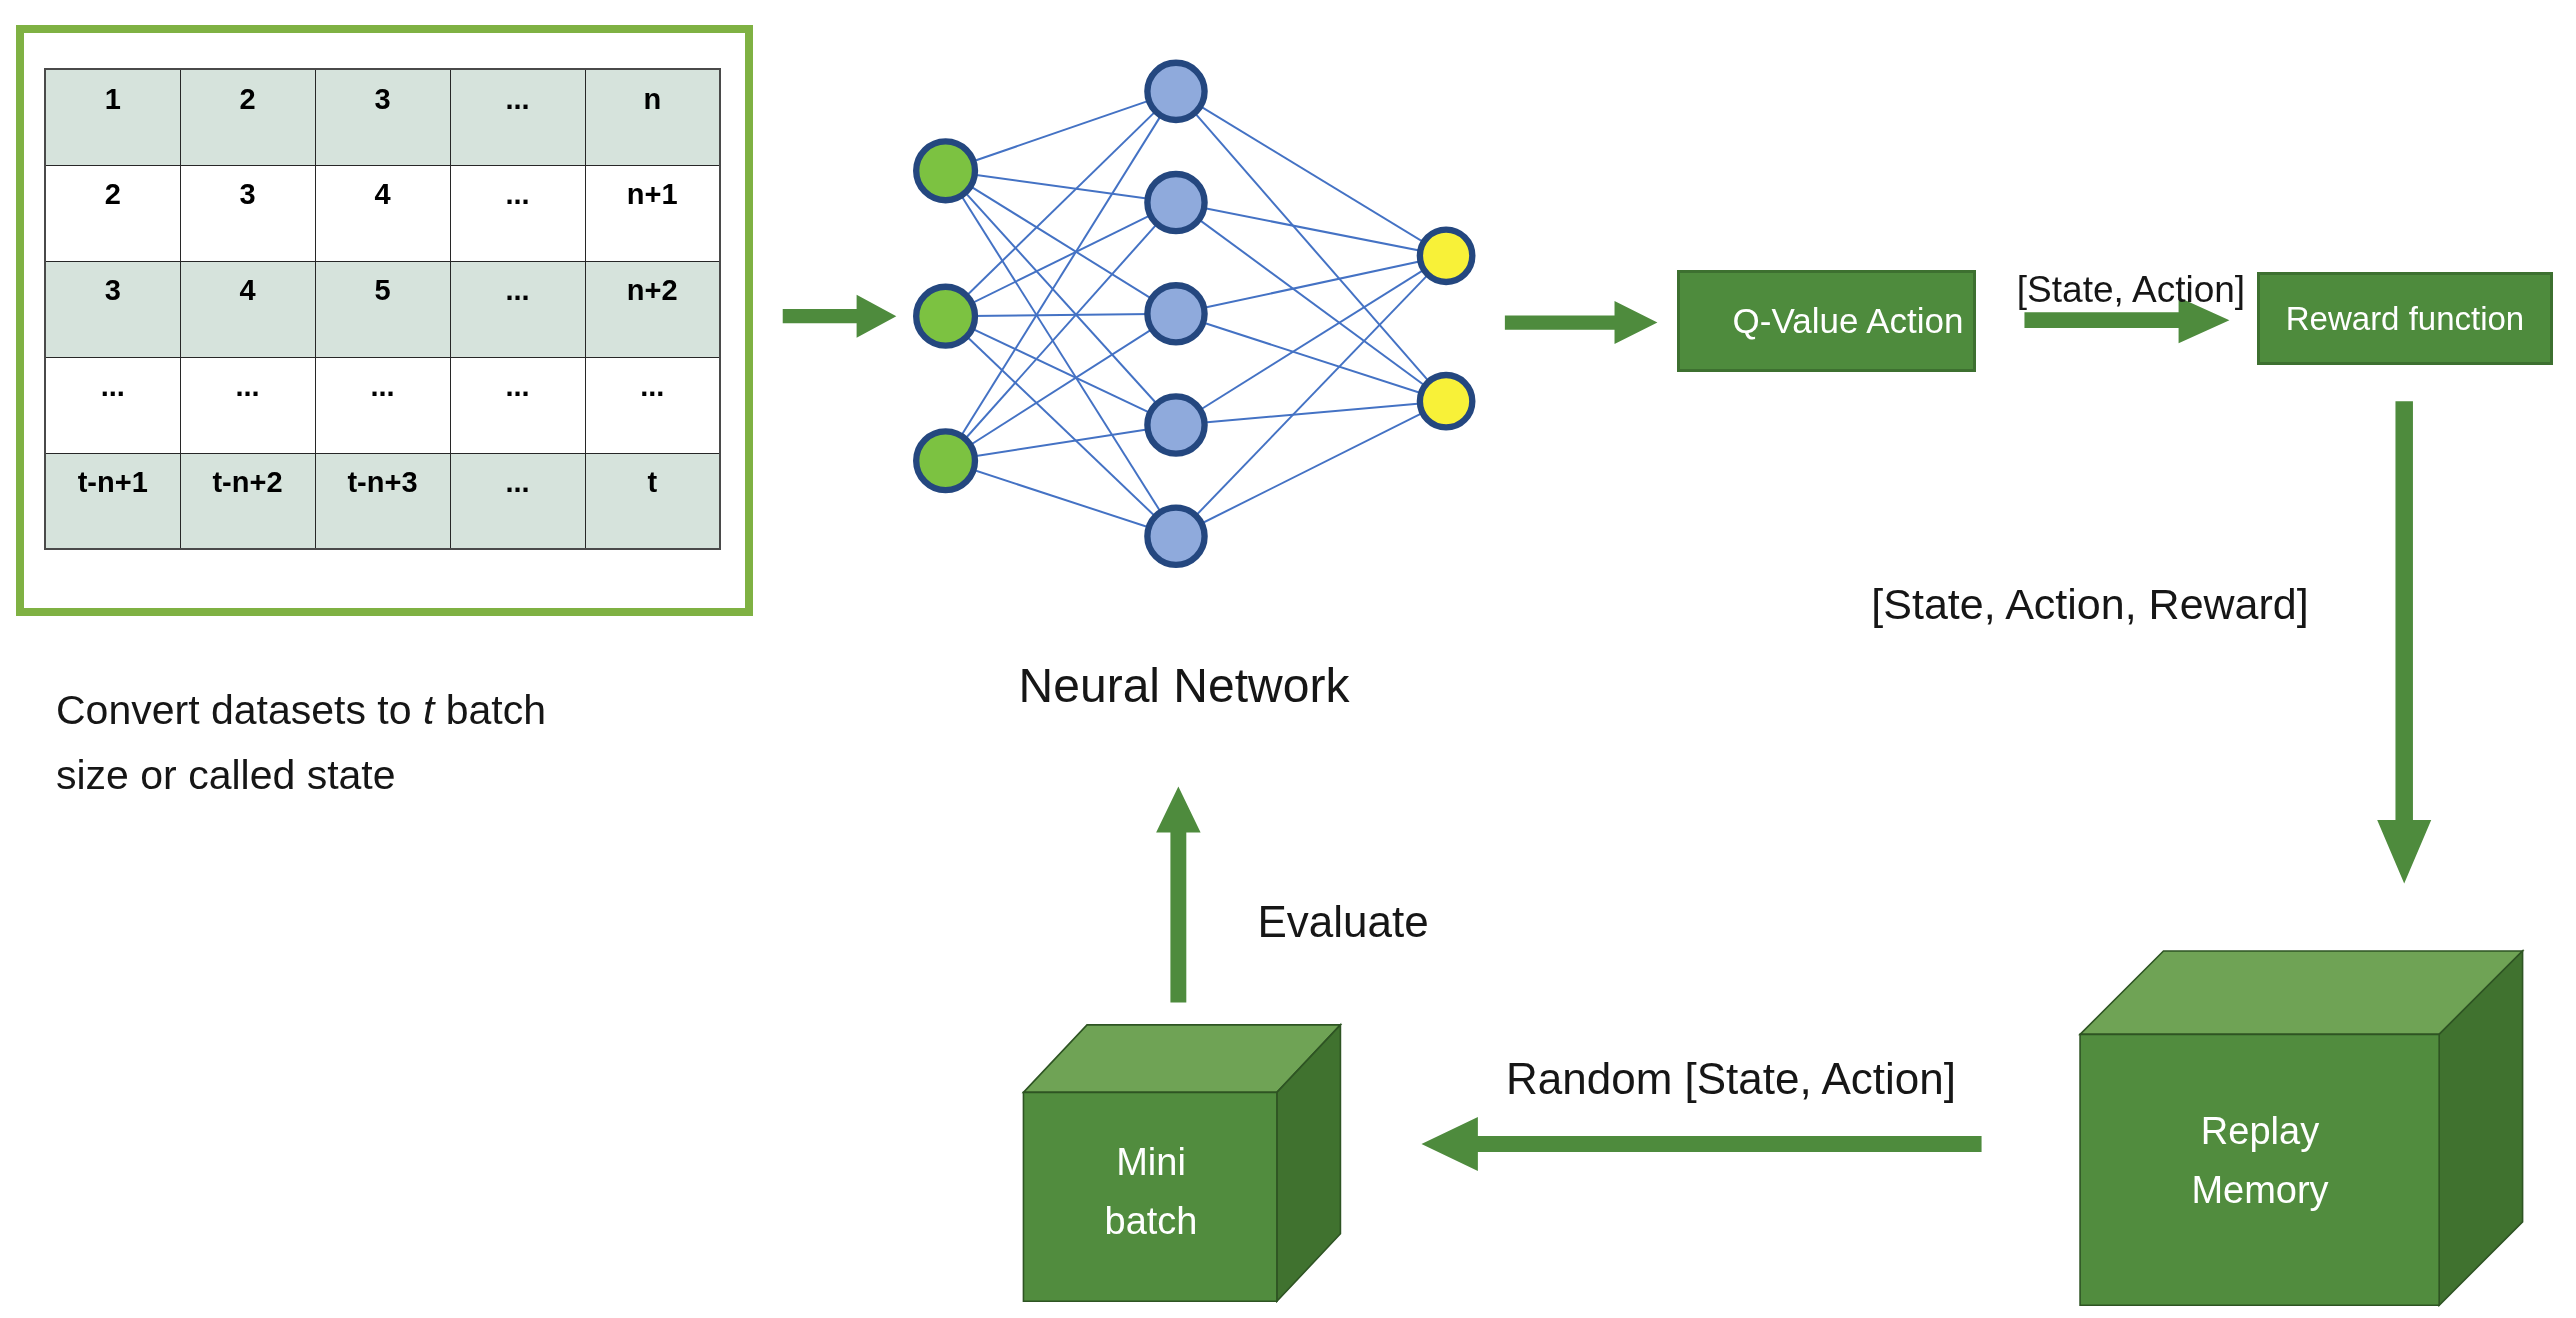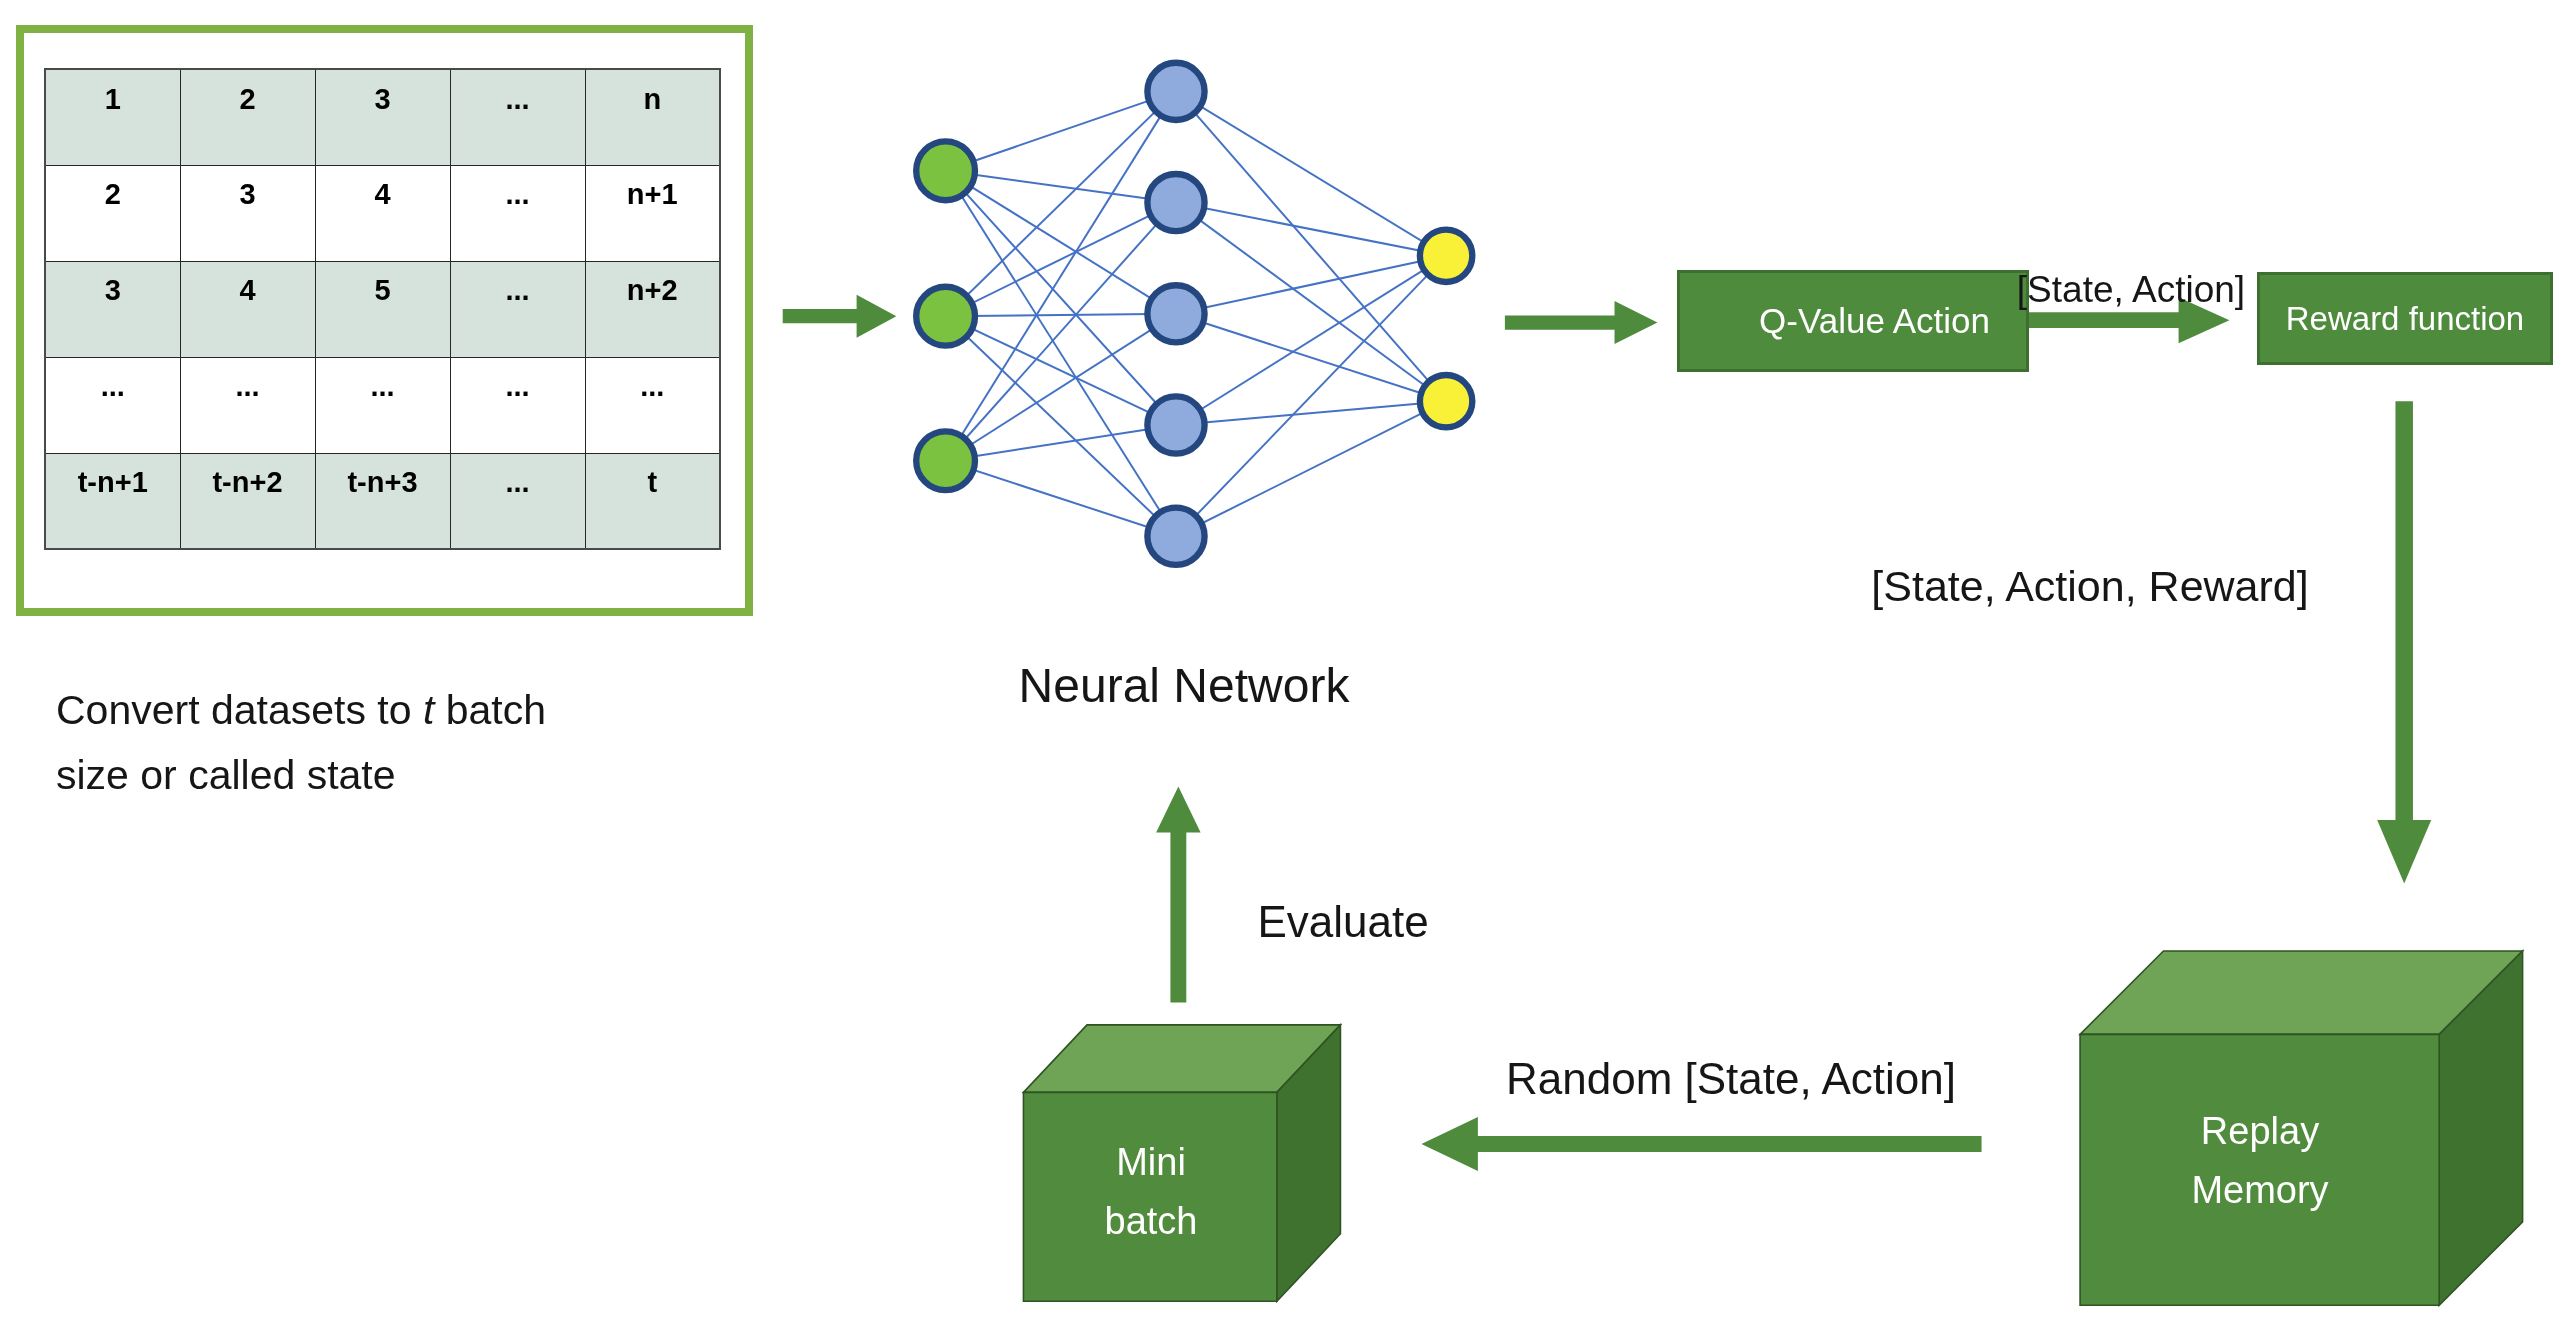--- a/index.html
+++ b/index.html
@@ -50,21 +50,21 @@
   .nn-label{font-size:48px;}
   .bracket-sm{font-size:37px;margin-top:28px;}
   .bracket-lg{font-size:43px;}
   .flow-lbl{font-size:44px;}
   
   .pbox{
     position:absolute;background:var(--green);border:3.2px solid var(--green-dark);
     color:#fff;display:flex;align-items:center;justify-content:center;
     box-sizing:border-box;text-align:center;
   }
-  .pbox.q{left:1677px;top:270px;width:352px;height:102px;font-size:35px;padding-left:43px;}
+  .pbox.q{left:1677px;top:270px;width:299px;height:102px;font-size:35px;padding-left:43px;}
   .pbox.r{left:2257px;top:272px;width:296px;height:93px;font-size:33px;}
   
   .cube-lbl{
     position:absolute;transform:translate(-50%,-50%);color:#ffffff;
     font-size:38px;line-height:1.55;text-align:center;white-space:pre-line;
   }
 </style>
 </head>
 <body>
 
@@ -184,21 +184,21 @@
   <div class="lbl nn-label" style="left:1184px;top:685px;">Neural Network</div>
 
   <div class="pbox q">
     <span>Q-Value Action</span>
   </div>
   <div class="pbox r">
     <span>Reward function</span>
   </div>
 
   <div class="lbl bracket-sm" style="left:2131px;top:262px;">[State, Action]</div>
-  <div class="lbl bracket-lg" style="left:2090px;top:586px;">[State, Action, Reward]</div>
+  <div class="lbl bracket-lg" style="left:2090px;top:604px;">[State, Action, Reward]</div>
   <div class="lbl flow-lbl" style="left:1731px;top:1071px;margin-top:8px;">Random [State, Action]</div>
   <div class="lbl flow-lbl" style="left:1343px;top:922px;">Evaluate</div>
 
   <div class="cube-lbl" style="left:2260px;top:1161px;">Replay
 Memory</div>
   <div class="cube-lbl" style="left:1151px;top:1192px;">Mini
 batch</div>
 
 </div>
 

